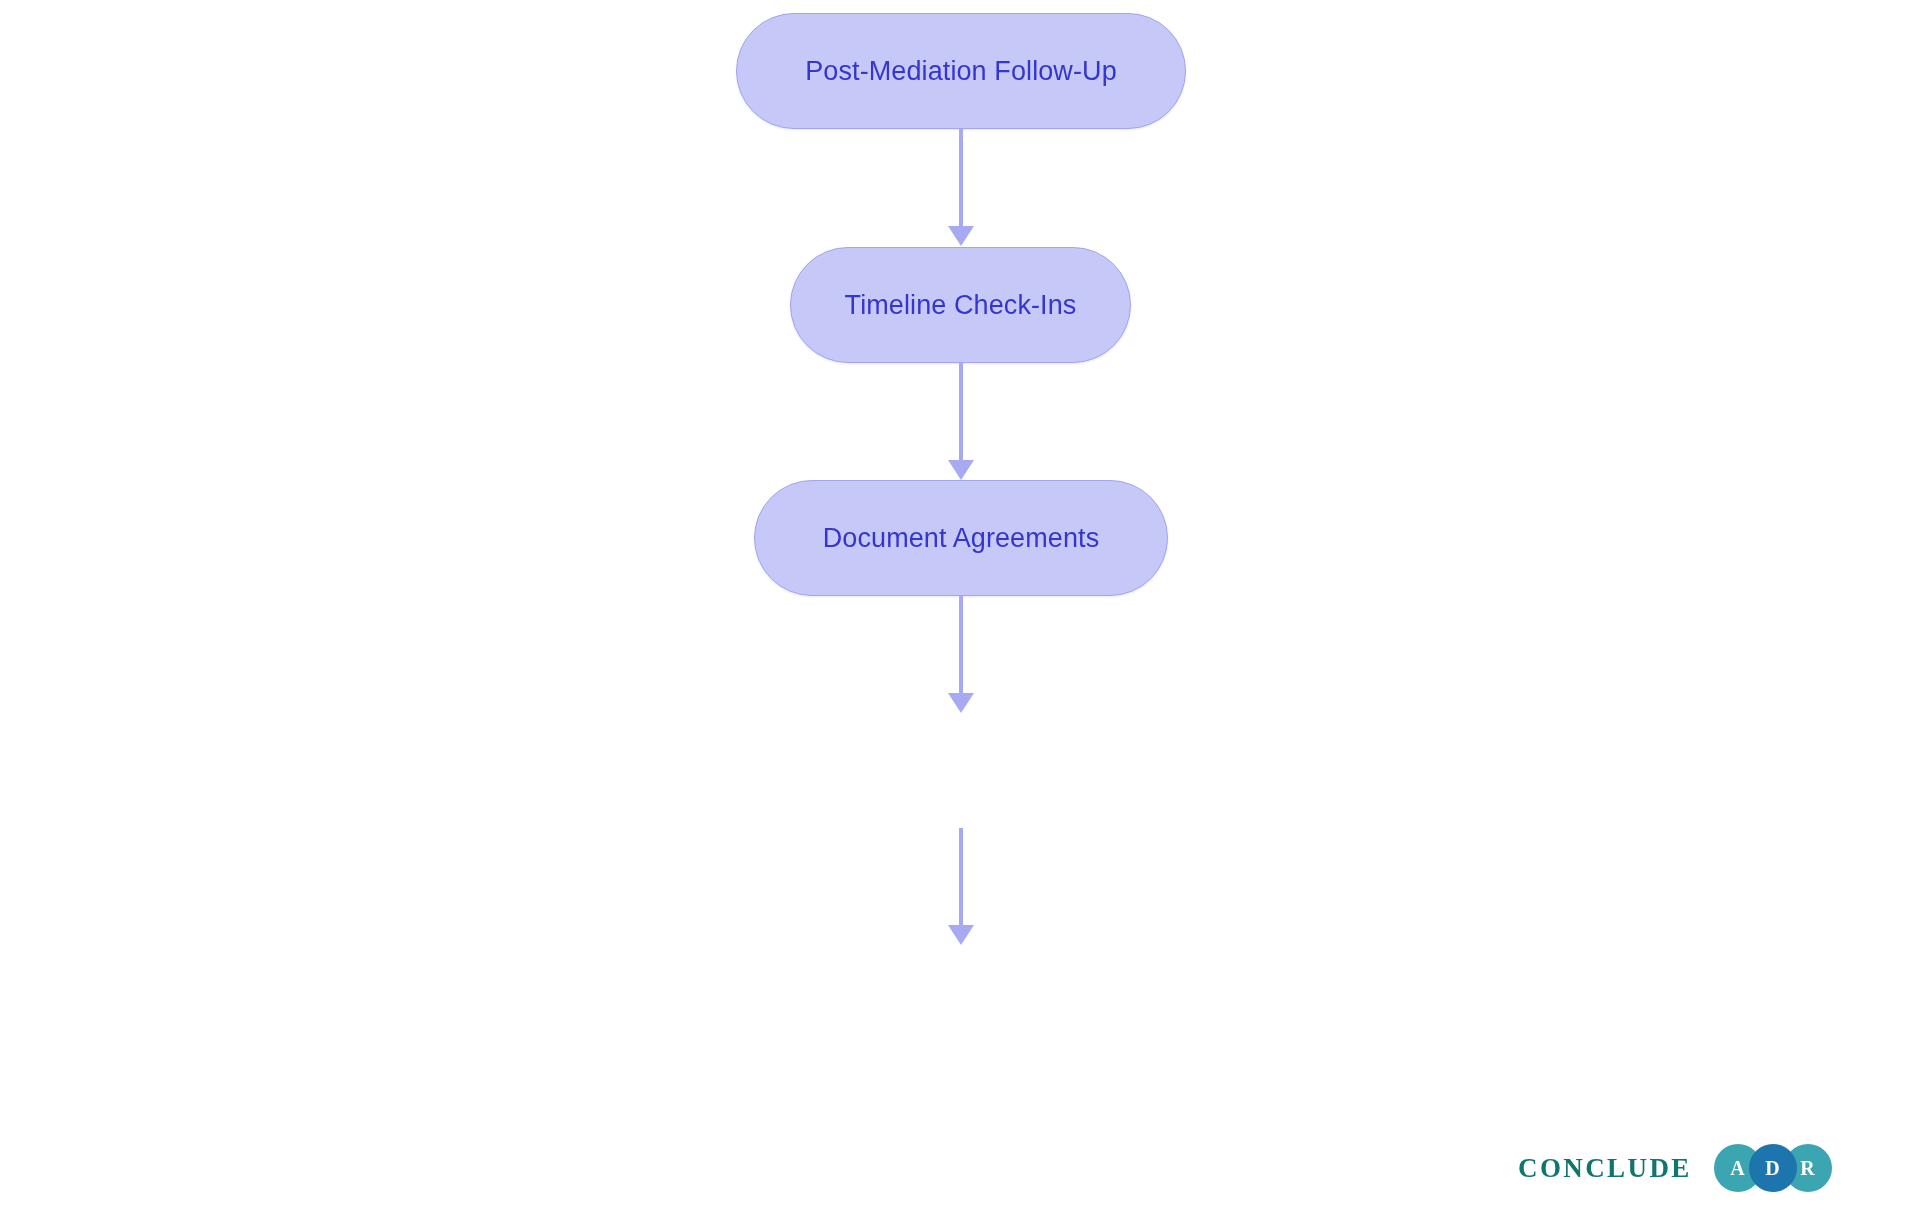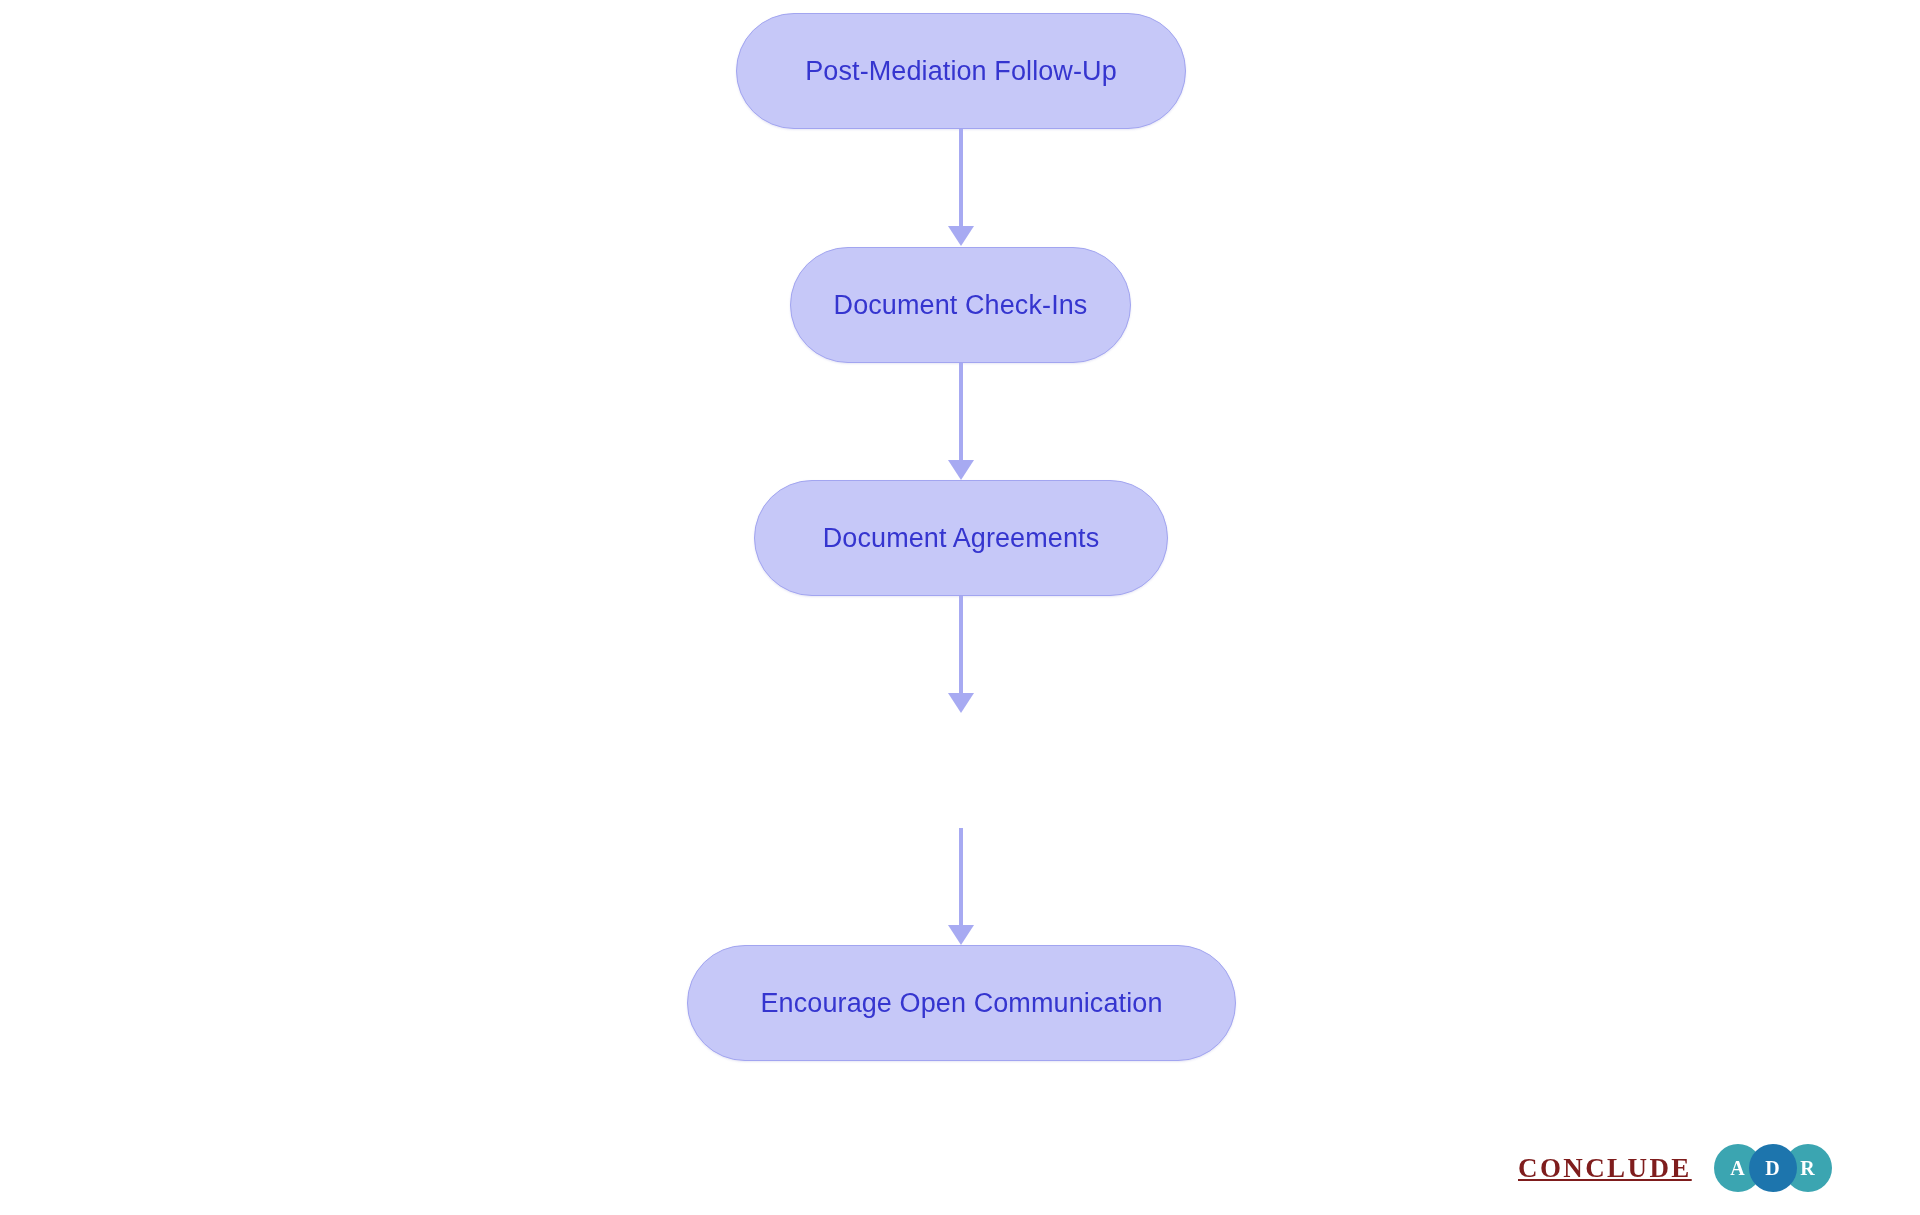--- a/index.html
+++ b/index.html
@@ -76,25 +76,24 @@
     top: 1140px;
     display: flex;
     align-items: center;
     height: 56px;
   }
   #brand-wordmark {
     font-family: "Liberation Serif", "DejaVu Serif", serif;
     font-weight: 700;
     font-size: 27px;
     letter-spacing: 2.4px;
-    color: #7f1d1d;
+    color: #0f766e;
     line-height: 1;
     margin-right: 22px;
     white-space: nowrap;
-    text-decoration: underline;
   }
   .logo-circles {
     position: relative;
     width: 118px;
     height: 48px;
   }
   .logo-circle {
     position: absolute;
     top: 0;
     width: 48px;
@@ -121,21 +120,21 @@
   <div class="flow-node" style="left:736px; top:13px; width:450px;">
     <span class="node-label">Post-Mediation Follow-Up</span>
   </div>
 
   <div class="flow-arrow" style="top:129px; height:117px;">
     <div class="stem" style="height:97px;"></div>
     <div class="head" style="top:97px;"></div>
   </div>
 
   <div class="flow-node" style="left:790px; top:247px; width:341px;">
-    <span class="node-label">Document Check-Ins</span>
+    <span class="node-label">Timeline Check-Ins</span>
   </div>
 
   <div class="flow-arrow" style="top:363px; height:117px;">
     <div class="stem" style="height:97px;"></div>
     <div class="head" style="top:97px;"></div>
   </div>
 
   <div class="flow-node" style="left:754px; top:480px; width:414px;text-align:center;">
     <span class="node-label">Document Agreements</span>
   </div>
@@ -144,23 +143,20 @@
     <div class="stem" style="height:97px;"></div>
     <div class="head" style="top:97px;"></div>
   </div>
 
 
   <div class="flow-arrow" style="top:828px; height:117px;">
     <div class="stem" style="height:97px;"></div>
     <div class="head" style="top:97px;"></div>
   </div>
 
-  <div class="flow-node" style="left:687px; top:945px; width:549px;">
-    <span class="node-label">Encourage Open Communication</span>
-  </div>
 
 </div>
 
 <div id="brand-logo">
   <div id="brand-wordmark">CONCLUDE</div>
   <div class="logo-circles">
     <div class="logo-circle c-a">
       <span>A</span>
     </div>
     <div class="logo-circle c-r">

